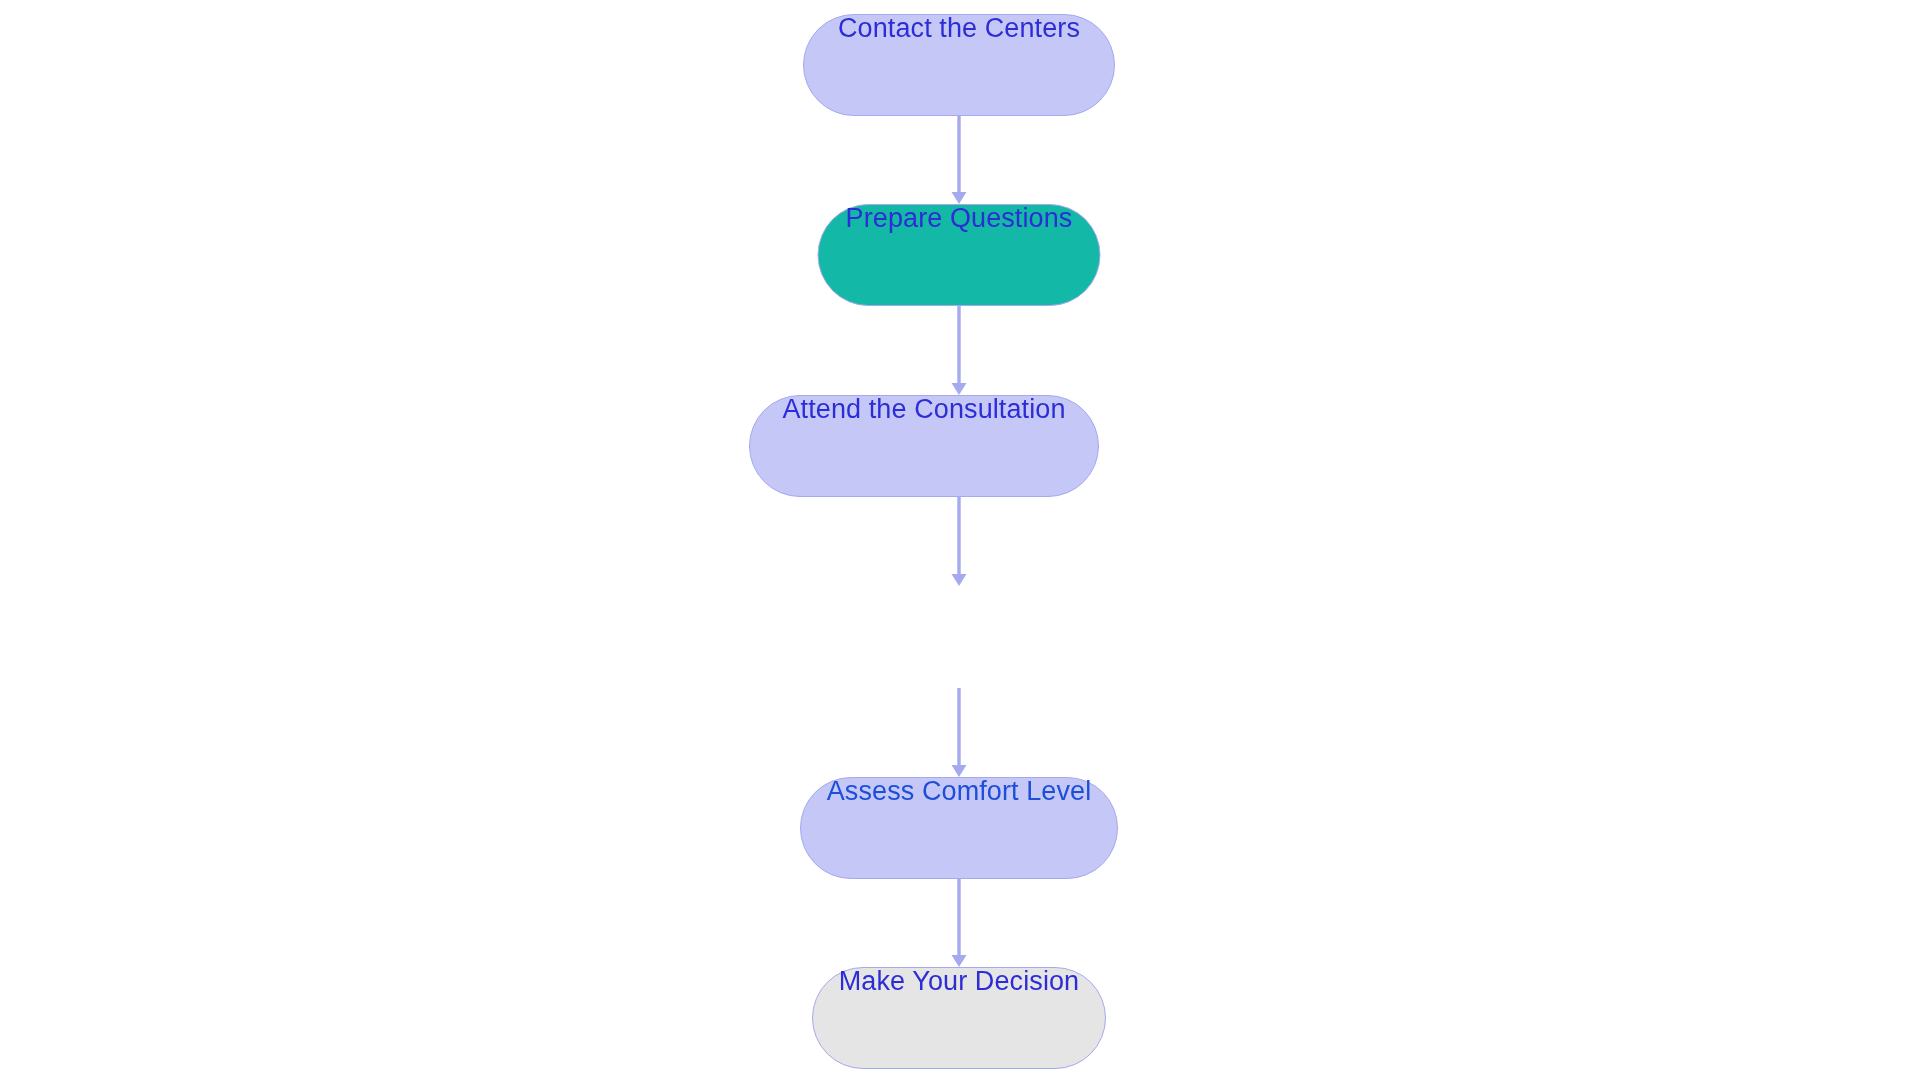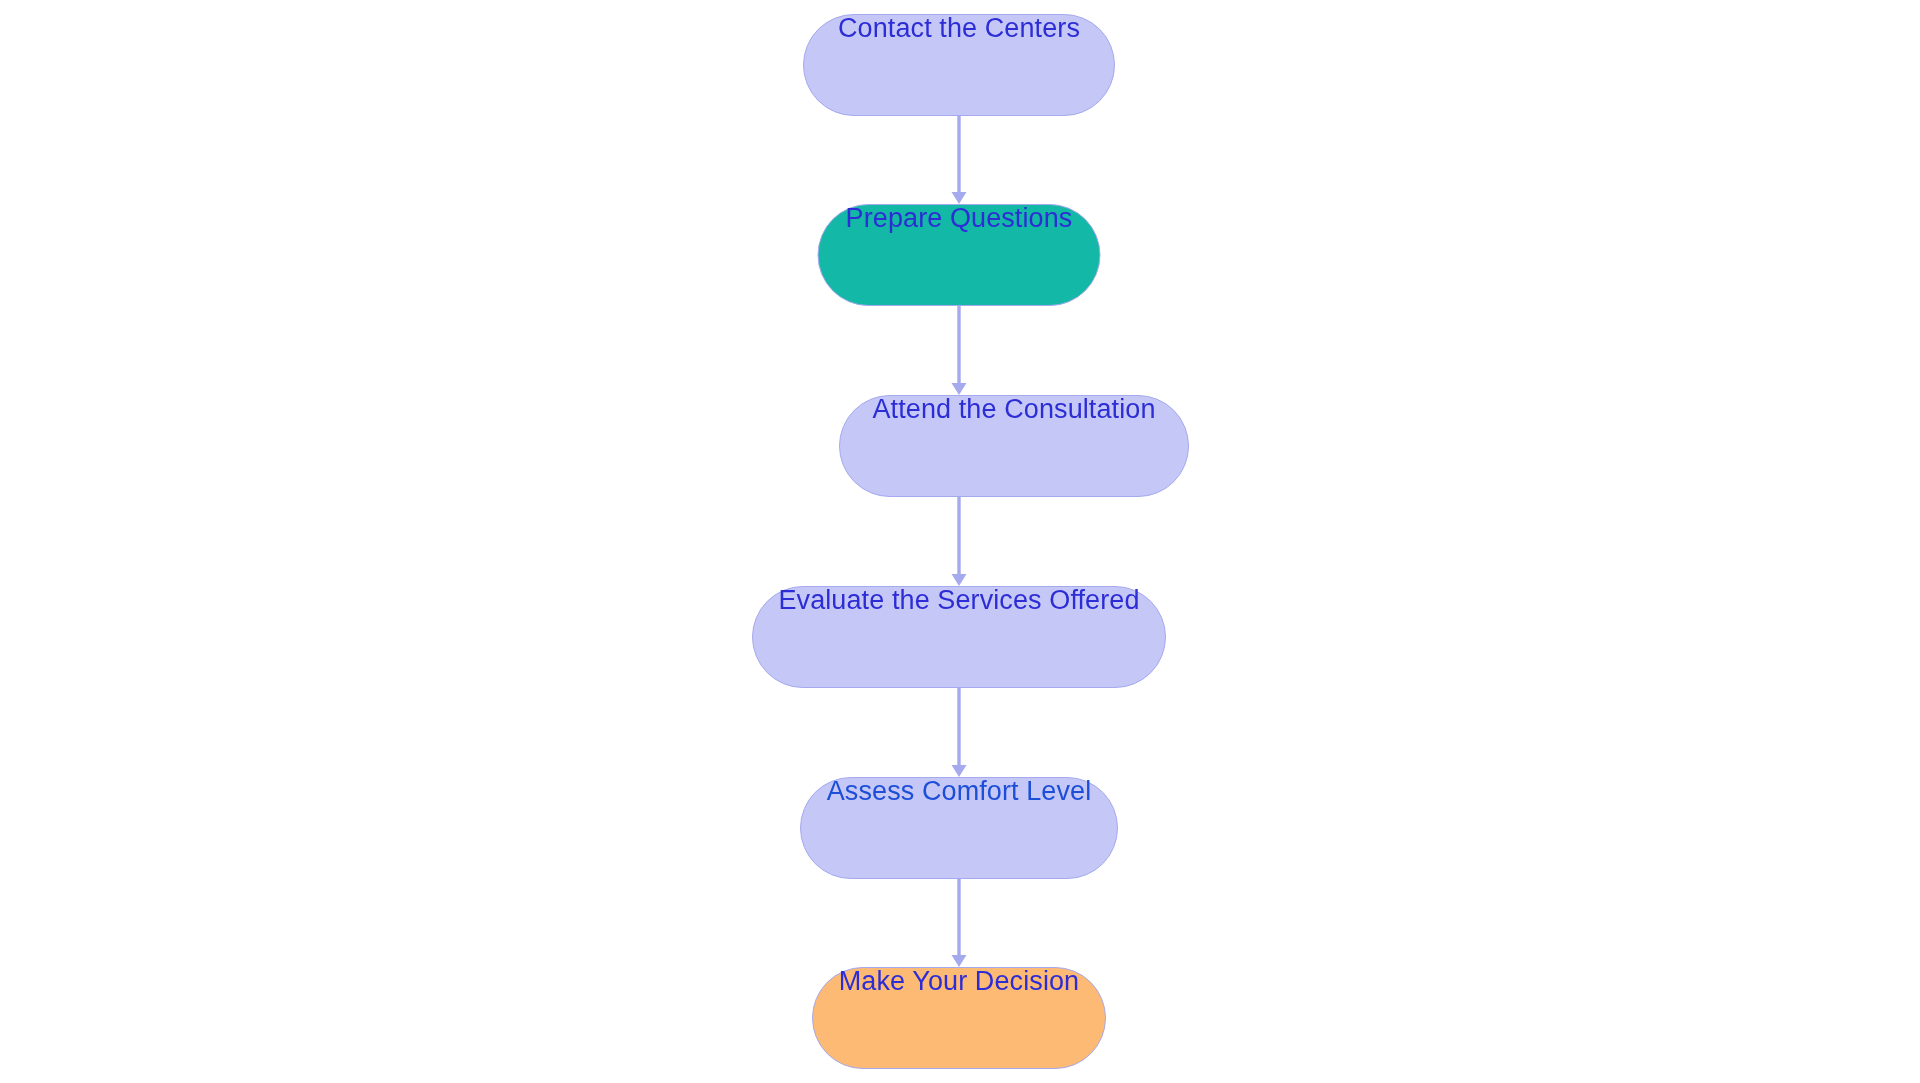--- a/index.html
+++ b/index.html
@@ -88,25 +88,22 @@
         <rect x="6.3" y="0" width="3.4" height="77" fill="#a5a9ee"></rect>
         <polygon points="0.5,76 15.5,76 8,88" fill="#a5a9ee"></polygon>
       </svg>
     </div>
     <div class="node" style="left: 959px; top: 14px; width: 312px; height: 102px; border-radius: 51px; background: rgb(197, 200, 247); border-color: rgb(165, 169, 238);">
       <span class="node-label" style="color: rgb(45, 45, 214);">Contact the Centers</span>
     </div>
     <div class="node" style="left: 959px; top: 204px; width: 283px; height: 102px; border-radius: 51px; background: #14b8a6; border-color: rgb(165, 169, 238);">
       <span class="node-label" style="color: rgb(45, 45, 214);">Prepare Questions</span>
     </div>
-    <div class="node" style="left: 1014px; top: 395px; width: 350px; height: 102px; border-radius: 51px; background: rgb(197, 200, 247); border-color: rgb(165, 169, 238);">
+    <div class="node" style="left: 924px; top: 395px; width: 350px; height: 102px; border-radius: 51px; background: rgb(197, 200, 247); border-color: rgb(165, 169, 238);">
       <span class="node-label" style="color: rgb(45, 45, 214);">Attend the Consultation</span>
-    </div>
-    <div class="node" style="left: 959px; top: 586px; width: 414px; height: 102px; border-radius: 51px; background: rgb(197, 200, 247); border-color: rgb(165, 169, 238);">
-      <span class="node-label" style="color: rgb(45, 45, 214);">Evaluate the Services Offered</span>
     </div>
     <div class="node" style="left: 959px; top: 777px; width: 318px; height: 102px; border-radius: 51px; background: rgb(197, 200, 247); border-color: rgb(165, 169, 238);">
       <span class="node-label" style="color: #1d4ed8;">Assess Comfort Level</span>
     </div>
-    <div class="node" style="left: 959px; top: 967px; width: 294px; height: 102px; border-radius: 51px; background: #fdba74; border-color: rgb(165, 169, 238);">
+    <div class="node" style="left: 959px; top: 967px; width: 294px; height: 102px; border-radius: 51px; background: #e5e5e5; border-color: rgb(165, 169, 238);">
       <span class="node-label" style="color: rgb(45, 45, 214);">Make Your Decision</span>
     </div>
   </div>
 
 </body></html>

